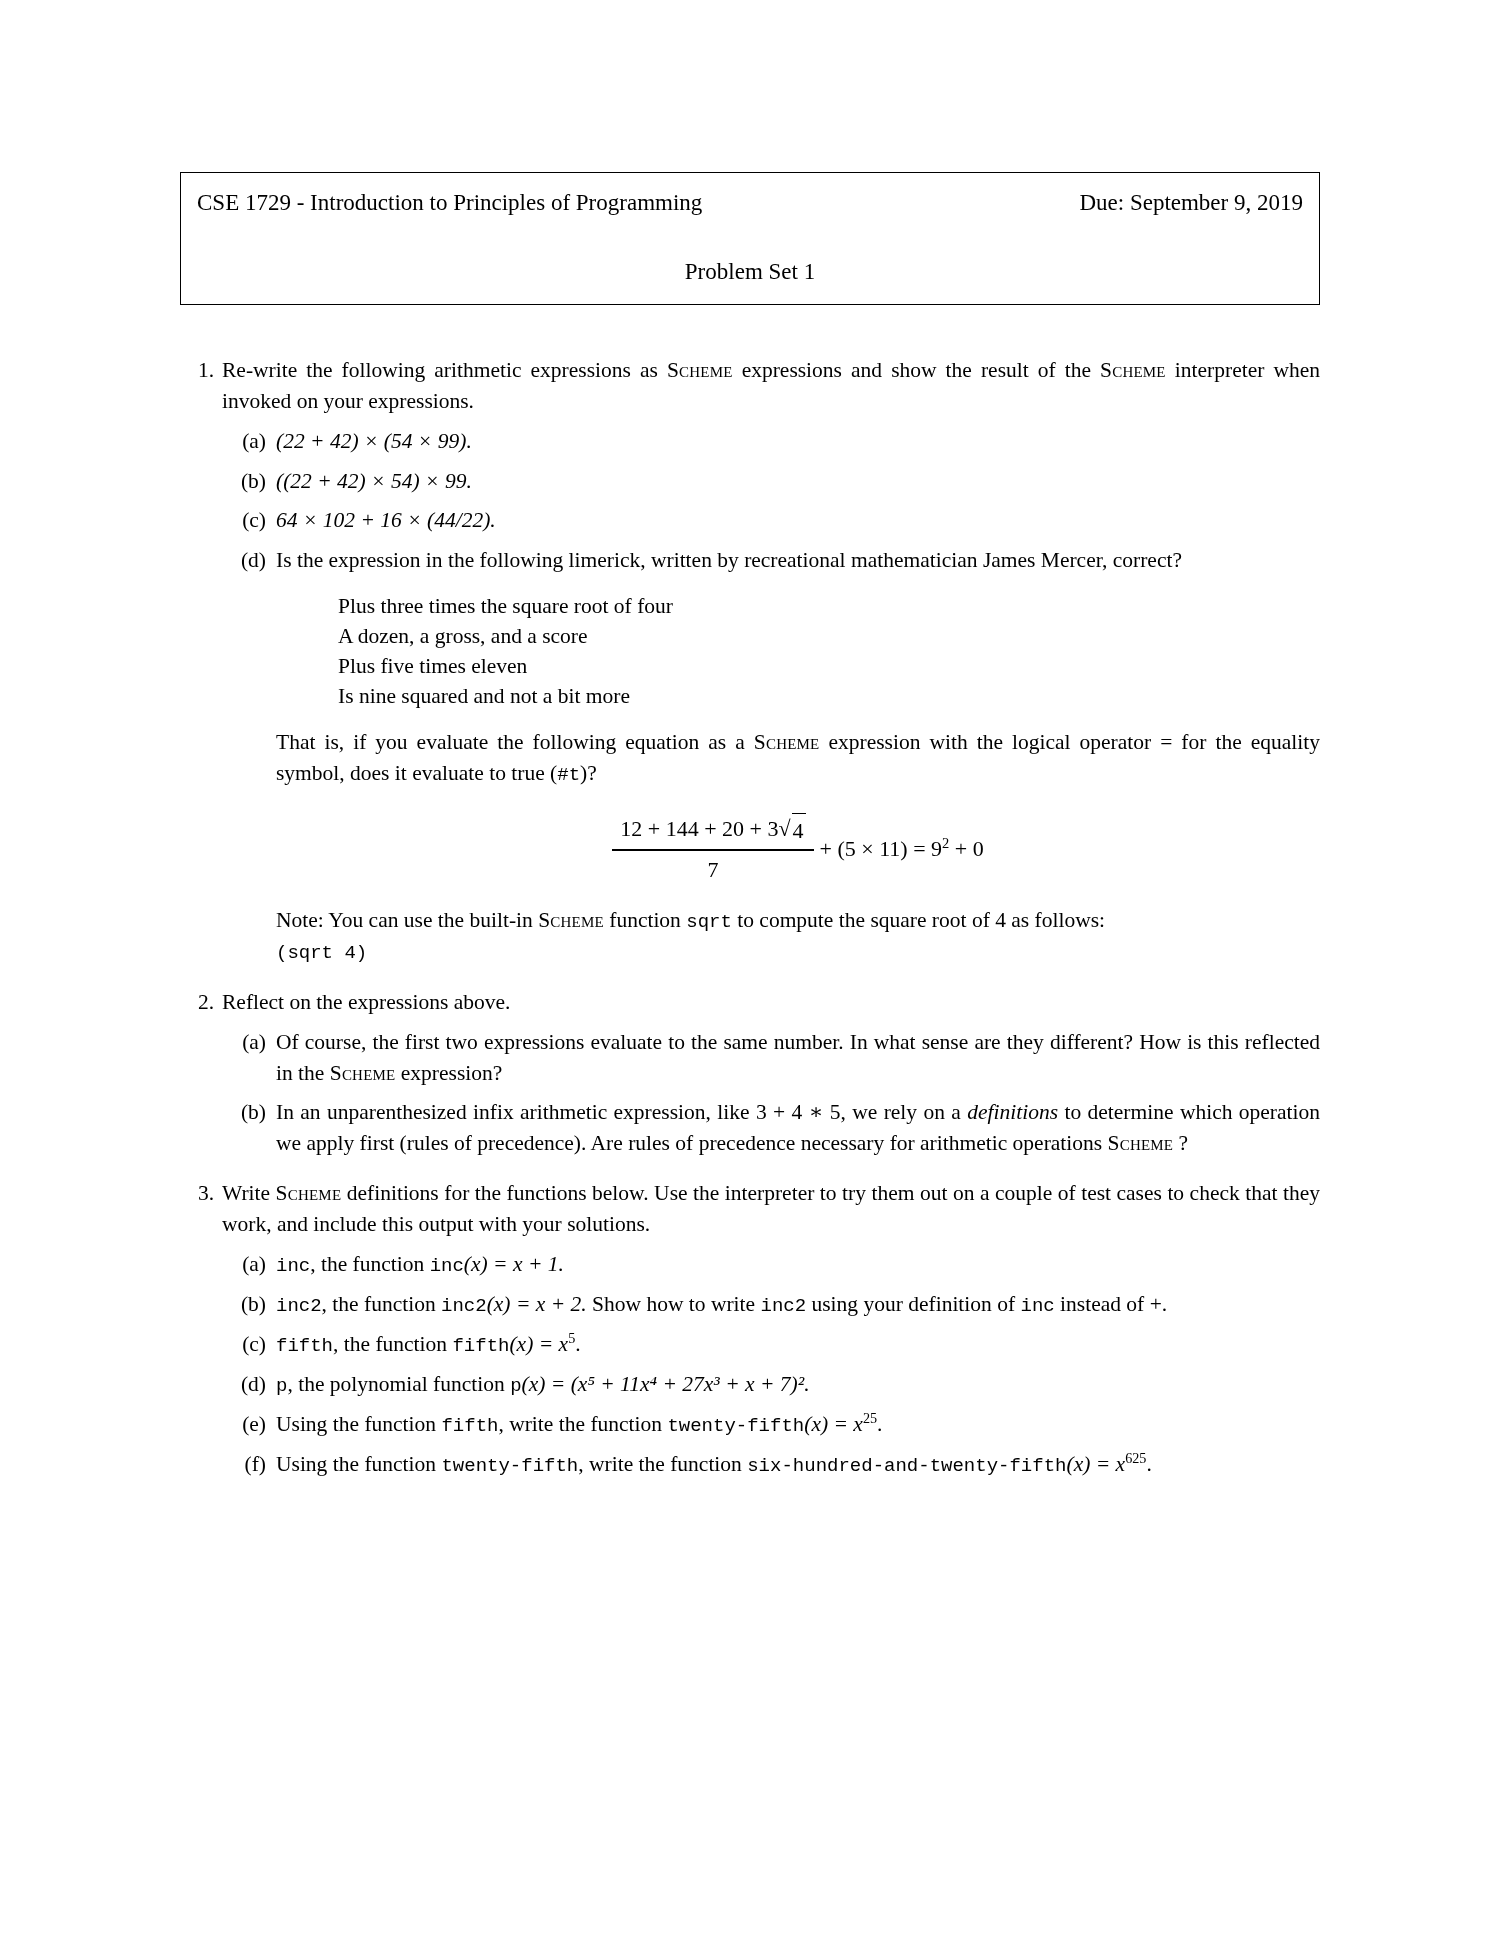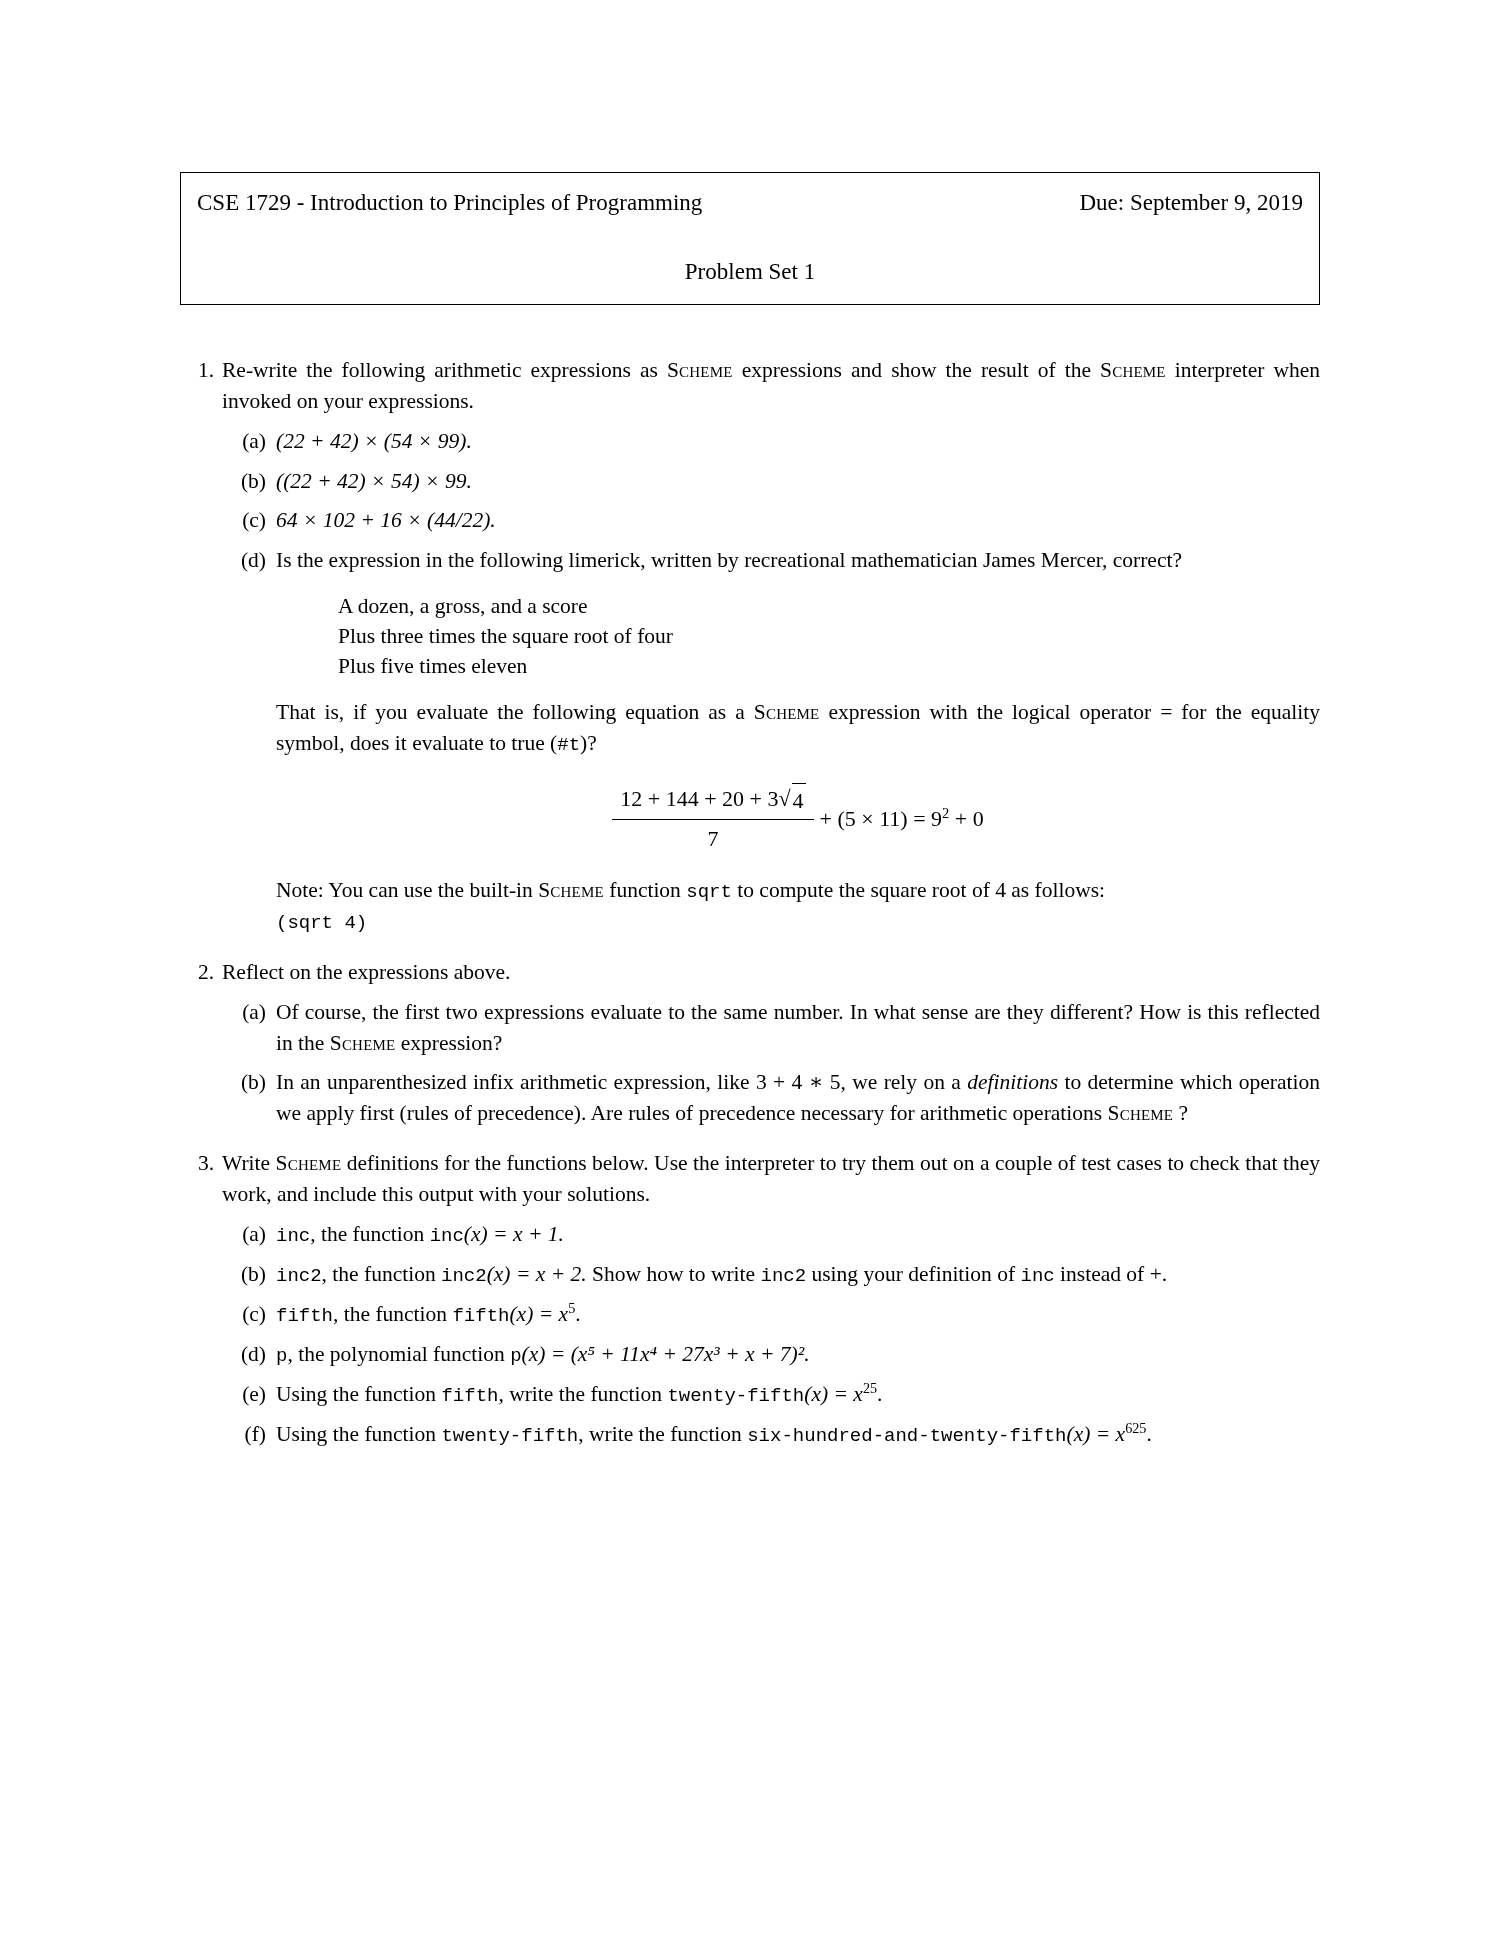--- a/index.html
+++ b/index.html
@@ -210,23 +210,24 @@
           </li>
           <li>
             <span class="alpha">(c)</span>
             <span class="mi">64 × 102 + 16 × (44/22).</span>
           </li>
           <li>
             <span class="alpha">(d)</span>
             <div class="just">Is the expression in the following limerick, written by recreational mathematician James Mercer, correct?</div>
 
             <div class="verse">
+              <div>Plus three times the square root of four</div>
               <div>A dozen, a gross, and a score</div>
-              <div>Plus three times the square root of four</div>
               <div>Plus five times eleven</div>
+              <div>Is nine squared and not a bit more</div>
             </div>
 
             <div class="para"><span>That is, if you evaluate the following equation as a </span><span class="sc">Scheme</span><span> expression with the logical operator = for the equality symbol, does it evaluate to true (</span><span class="tt">#t</span><span>)?</span></div>
 
             <div class="equation">
               <div class="eq-inner">
                 <span class="frac">
                   <span class="top"><span>12 + 144 + 20 + 3</span><span class="radical">
                         <span class="sign">√</span>
                         <span class="rad-body">4</span>

